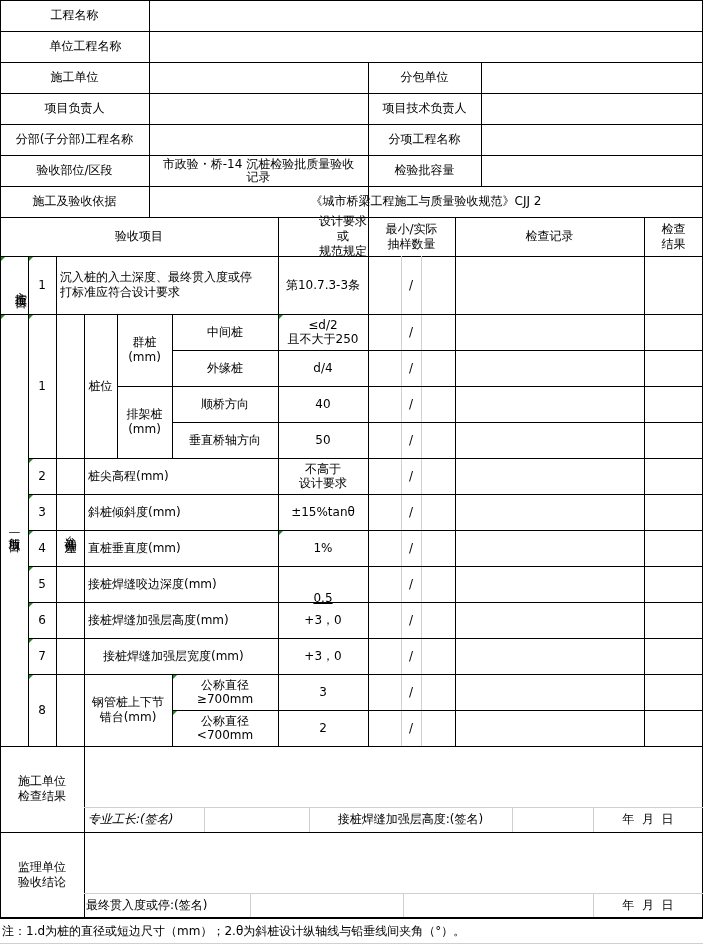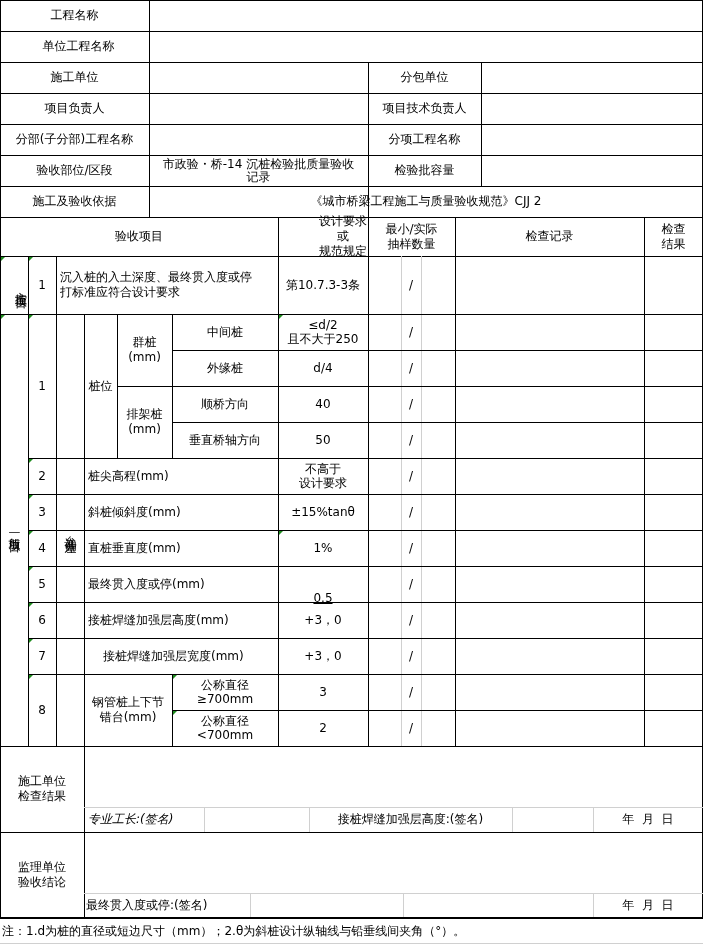--- a/index.html
+++ b/index.html
@@ -13,21 +13,21 @@
   .ghl { position: absolute; background: #d0d0d0; height: 1px; }
   .gvl { position: absolute; background: #d0d0d0; width: 1px; }
   .vert { writing-mode: vertical-rl; text-orientation: upright; letter-spacing: 2px; }
   .tri { position: absolute; width: 0; height: 0; border-top: 4px solid #1e8c1e; border-right: 4px solid transparent; }
 </style>
 </head>
 <body>
 
 <div class="c" style="left:0;top:0;width:149px;height:31px;">工程名称</div>
 <div class="c" style="left:149px;top:0;width:554px;height:31px;"></div>
-<div class="c" style="left:4px;top:31px;width:149px;height:31px;">单位工程名称</div>
+<div class="c" style="left:11px;top:31px;width:149px;height:31px;">单位工程名称</div>
 <div class="c" style="left:149px;top:31px;width:554px;height:31px;"></div>
 <div class="c" style="left:0;top:62px;width:149px;height:31px;">施工单位</div>
 <div class="c" style="left:149px;top:62px;width:219px;height:31px;"></div>
 <div class="c" style="left:368px;top:62px;width:113px;height:31px;">分包单位</div>
 <div class="c" style="left:481px;top:62px;width:222px;height:31px;"></div>
 <div class="c" style="left:0;top:93px;width:149px;height:31px;">项目负责人</div>
 <div class="c" style="left:149px;top:93px;width:219px;height:31px;"></div>
 <div class="c" style="left:368px;top:93px;width:113px;height:31px;">项目技术负责人</div>
 <div class="c" style="left:481px;top:93px;width:222px;height:31px;"></div>
 <div class="c" style="left:0;top:124px;width:149px;height:31px;">分部(子分部)工程名称</div>
@@ -74,21 +74,21 @@
 <div class="c" style="left:172px;top:386px;width:106px;height:36px;">顺桥方向</div>
 <div class="c" style="left:172px;top:422px;width:106px;height:36px;">垂直桥轴方向</div>
 
 <div class="c" style="left:28px;top:458px;width:28px;height:36px;">2</div>
 <div class="c l" style="left:84px;top:458px;width:194px;height:36px;">桩尖高程(mm)</div>
 <div class="c" style="left:28px;top:494px;width:28px;height:36px;">3</div>
 <div class="c l" style="left:84px;top:494px;width:194px;height:36px;">斜桩倾斜度(mm)</div>
 <div class="c" style="left:28px;top:530px;width:28px;height:36px;">4</div>
 <div class="c l" style="left:84px;top:530px;width:194px;height:36px;">直桩垂直度(mm)</div>
 <div class="c" style="left:28px;top:566px;width:28px;height:36px;">5</div>
-<div class="c l" style="left:84px;top:566px;width:194px;height:36px;">最终贯入度或停(mm)</div>
+<div class="c l" style="left:84px;top:566px;width:194px;height:36px;">接桩焊缝咬边深度(mm)</div>
 <div class="c" style="left:28px;top:602px;width:28px;height:36px;">6</div>
 <div class="c l" style="left:84px;top:602px;width:194px;height:36px;">接桩焊缝加强层高度(mm)</div>
 <div class="c" style="left:28px;top:638px;width:28px;height:36px;">7</div>
 <div class="c l" style="left:84px;top:638px;width:194px;height:36px;padding-left:19px;">接桩焊缝加强层宽度(mm)</div>
 
 <div class="c" style="left:28px;top:674px;width:28px;height:72px;">8</div>
 <div class="c" style="left:84px;top:674px;width:88px;height:72px;">钢管桩上下节
 错台(mm)</div>
 <div class="c" style="left:172px;top:674px;width:106px;height:36px;line-height:14px;">公称直径
 ≥700mm</div>

